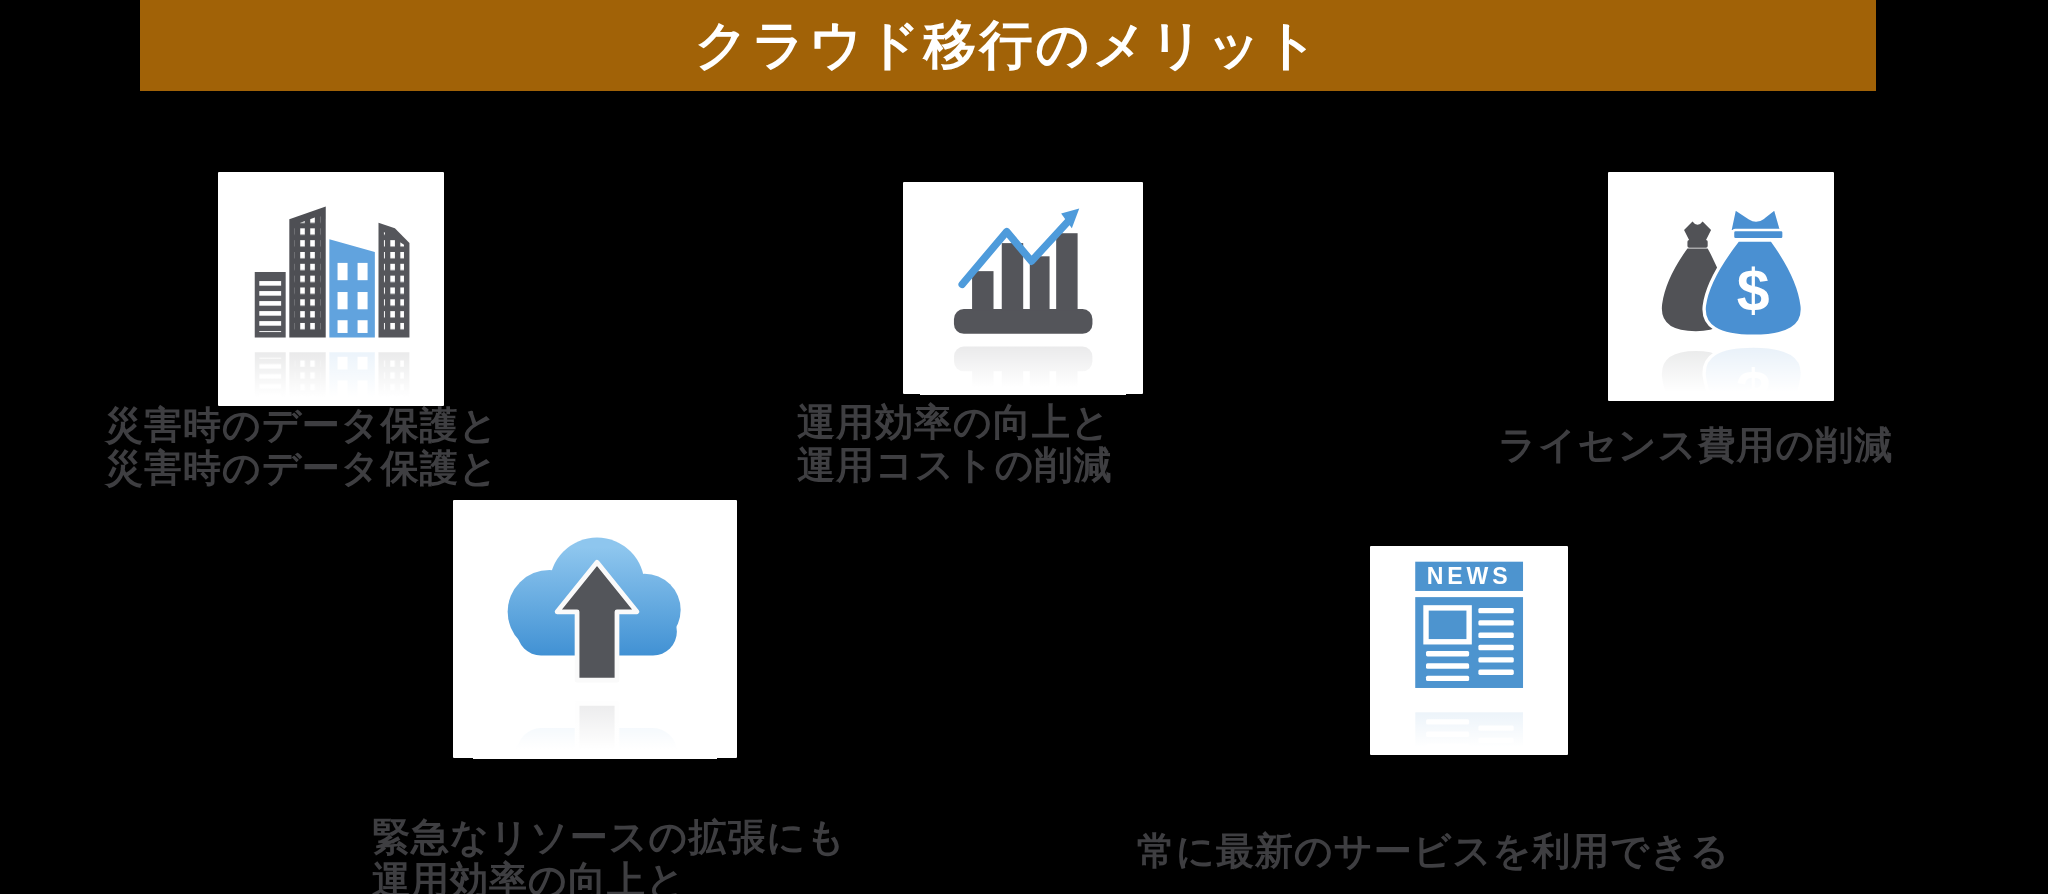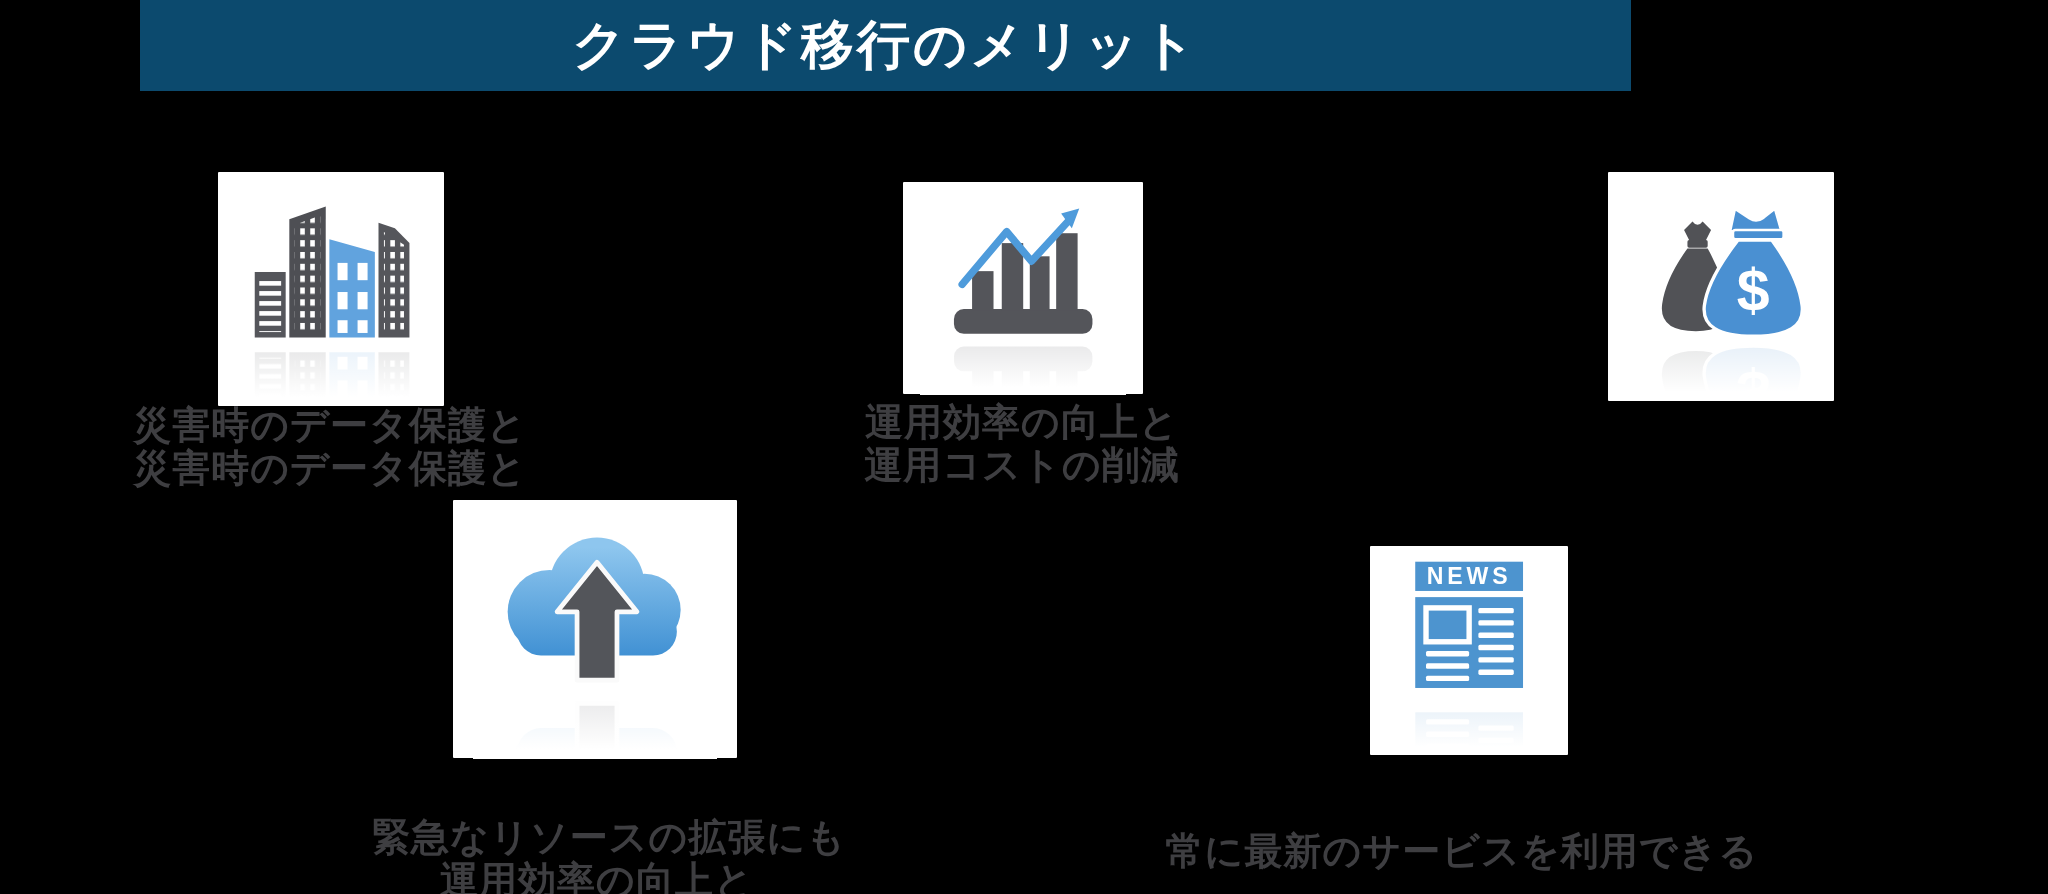--- a/index.html
+++ b/index.html
@@ -2,22 +2,22 @@
 <html><head>
 <meta charset="utf-8">
 <style>
   html,body{margin:0;padding:0;background:#000;}
   .stage{
     position:relative;width:2048px;height:894px;background:#000;overflow:hidden;
     font-family:"Liberation Sans","DejaVu Sans",sans-serif;
   }
   
   .banner{
-    position:absolute;left:140px;top:0;width:1491px;height:91px;
-    background:#0c4a6e;display:flex;align-items:center;justify-content:center;
+    position:absolute;left:140px;top:0;width:1736px;height:91px;
+    background:#a16207;display:flex;align-items:center;justify-content:center;
   }
   .banner h1{
     margin:0;font-size:53px;font-weight:800;color:#ffffff;letter-spacing:3px;
   }
   
   .card{
     position:absolute;background:#ffffff;border-radius:1px;
   }
   .icn{display:block;width:86%;height:70%;margin:4% auto 0 auto;}
   .refl-wrap{position:relative;width:86%;height:26%;margin:0 auto;overflow:hidden;}
@@ -30,21 +30,21 @@
     background:linear-gradient(to bottom,rgba(255,255,255,.45) 0%,#ffffff 85%);
   }
   
   .card.c1{left:218px;top:172px;width:226px;height:234px;}
   .card.c2{left:903px;top:182px;width:240px;height:212px;}
   .card.c3{left:1608px;top:172px;width:226px;height:229px;}
   .card.c4{left:453px;top:500px;width:284px;height:258px;}
   .card.c5{left:1370px;top:546px;width:198px;height:209px;}
   
   .label{
-    position:absolute;text-align:center;color:#3e3e41;
+    position:absolute;text-align:left;color:#3e3e41;
     font-size:38px;font-weight:bold;line-height:1.12;letter-spacing:1px;
     white-space:nowrap;
   }
   .label.l1{left:105px;top:404px;width:450px;}
   .label.l2{left:797px;top:404px;width:450px;font-family:Liberation Mono, monospace;}
   .label.l3{left:1498px;top:424px;width:450px;}
   .label.l4{left:372px;top:816px;width:450px;}
   .label.l5{left:1137px;top:830px;width:650px;}
   .defs-holder{position:absolute;width:0;height:0;overflow:hidden;}
 </style>
@@ -165,20 +165,23 @@
   <div class="card c3">
     <svg class="icn">
         <use href="#sym-bags" xlink:href="#sym-bags"></use>
       </svg>
     <div class="refl-wrap">
       <svg class="icn-r">
           <use href="#sym-bags" xlink:href="#sym-bags"></use>
         </svg>
     </div>
   </div>
+  <div class="label l3">
+    <span>ライセンス費用の削減</span>
+  </div>
 
   <div class="card c4">
     <svg class="icn">
         <use href="#sym-cloud" xlink:href="#sym-cloud"></use>
       </svg>
     <div class="refl-wrap">
       <svg class="icn-r">
           <use href="#sym-cloud" xlink:href="#sym-cloud"></use>
         </svg>
     </div>

